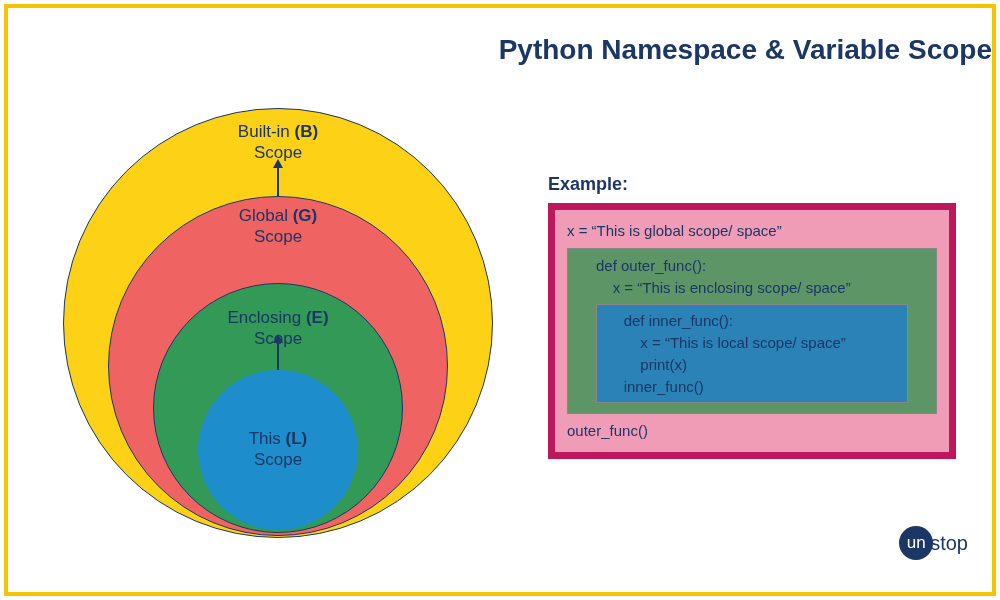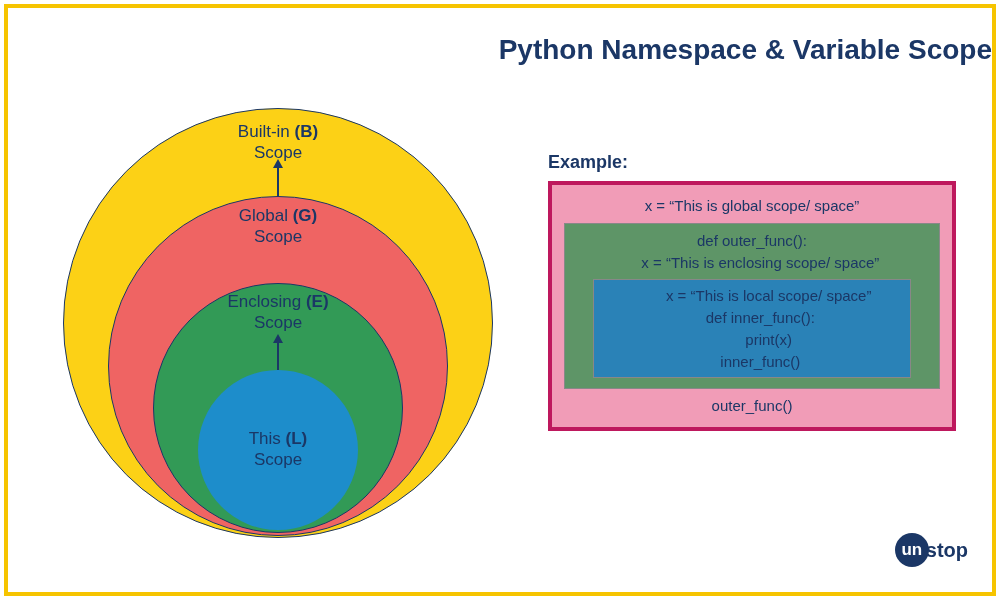--- a/index.html
+++ b/index.html
@@ -50,21 +50,21 @@
     transform: translateX(-50%);
     color: #1b3766;
     font-size: 17px;
     text-align: center;
     line-height: 1.25;
     white-space: nowrap;
   }
   .clabel b { font-weight: 700; }
   .l-builtin { top: 12px; }
   .l-global  { top: 8px;  }
-  .l-enclose { top: 7px;  }
+  .l-enclose { top: 23px;  }
   .l-local   { top: 58px; }
 
   .arrow {
     position: absolute;
     left: 50%;
     transform: translateX(-50%);
     width: 0;
   }
   .arrow::before{
     content:"";
@@ -85,32 +85,31 @@
   }
   .arrow1 { top: 58px; height: 33px; }
   .arrow1::before{ height:33px; }
   .arrow2 { top: 233px; height: 82px; }
   .arrow2::before{ height:82px; }
 
   
   .right {
     position: absolute;
     left: 540px;
-    top: 144px;
+    top: 166px;
     width: 408px;
   }
   .example-title { color:#1b3766; font-weight:700; font-size:18px; margin-bottom:8px; }
   .codeblock {
     background:#f19cb7;
-    border:4px solid #be185d;
+    border:7px solid #be185d;
     padding: 10px 12px 10px 12px;
     color:#1b3766;
     font-size:15px;
     line-height:1.45;
-    text-align:center;
   }
   .codeline { white-space:pre; }
   .inner1 {
     background:#5e9567;
     border:1px solid #888;
     margin:6px 0 6px 0;
     padding:6px 28px;
   }
   .inner2 {
     background:#2a82b7;
@@ -122,23 +121,23 @@
     margin-top:18px;
     text-align:center;
     color:#1b3766;
     font-size:15.5px;
     line-height:1.35;
   }
   .caption b { font-weight:700; }
 
   .logo {
     position:absolute;
-    right:24px; bottom:25px;
+    right:24px; bottom:32px;
     display:flex; align-items:center;
-    font-weight:700; color:#1b3766; font-size:20px;text-align:right;
+    font-weight:400; color:#1b3766; font-size:20px;text-align:right;
   }
   .logo .dot{
     width:34px; height:34px; border-radius:50%;
     background:#1b3766; color:#fff;
     display:flex; align-items:center; justify-content:center;
     font-size:17px; margin-right:-3px;
   }
 </style>
 </head>
 <body>
@@ -181,22 +180,22 @@
   </div>
 
   <div class="right">
     <div class="example-title">Example:</div>
     <div class="codeblock">
       <div class="codeline">x = “This is global scope/ space”</div>
       <div class="inner1">
         <div class="codeline">def outer_func():</div>
         <div class="codeline">    x = “This is enclosing scope/ space”</div>
         <div class="inner2">
+          <div class="codeline">    def inner_func():</div>
           <div class="codeline">        x = “This is local scope/ space”</div>
-          <div class="codeline">    def inner_func():</div>
           <div class="codeline">        print(x)</div>
           <div class="codeline">    inner_func()</div>
         </div>
       </div>
       <div class="codeline">outer_func()</div>
     </div>
   </div>
 
   <div class="logo">
     <div class="dot">un</div>

